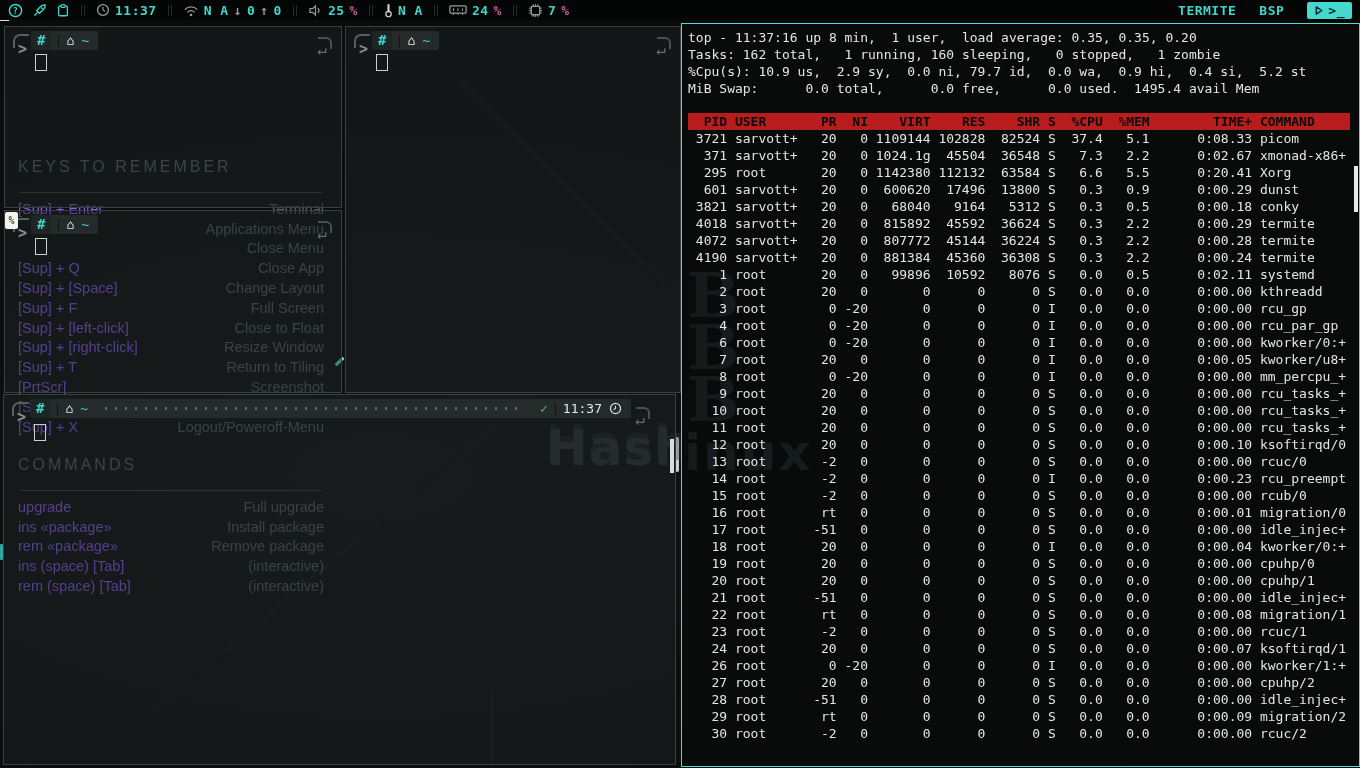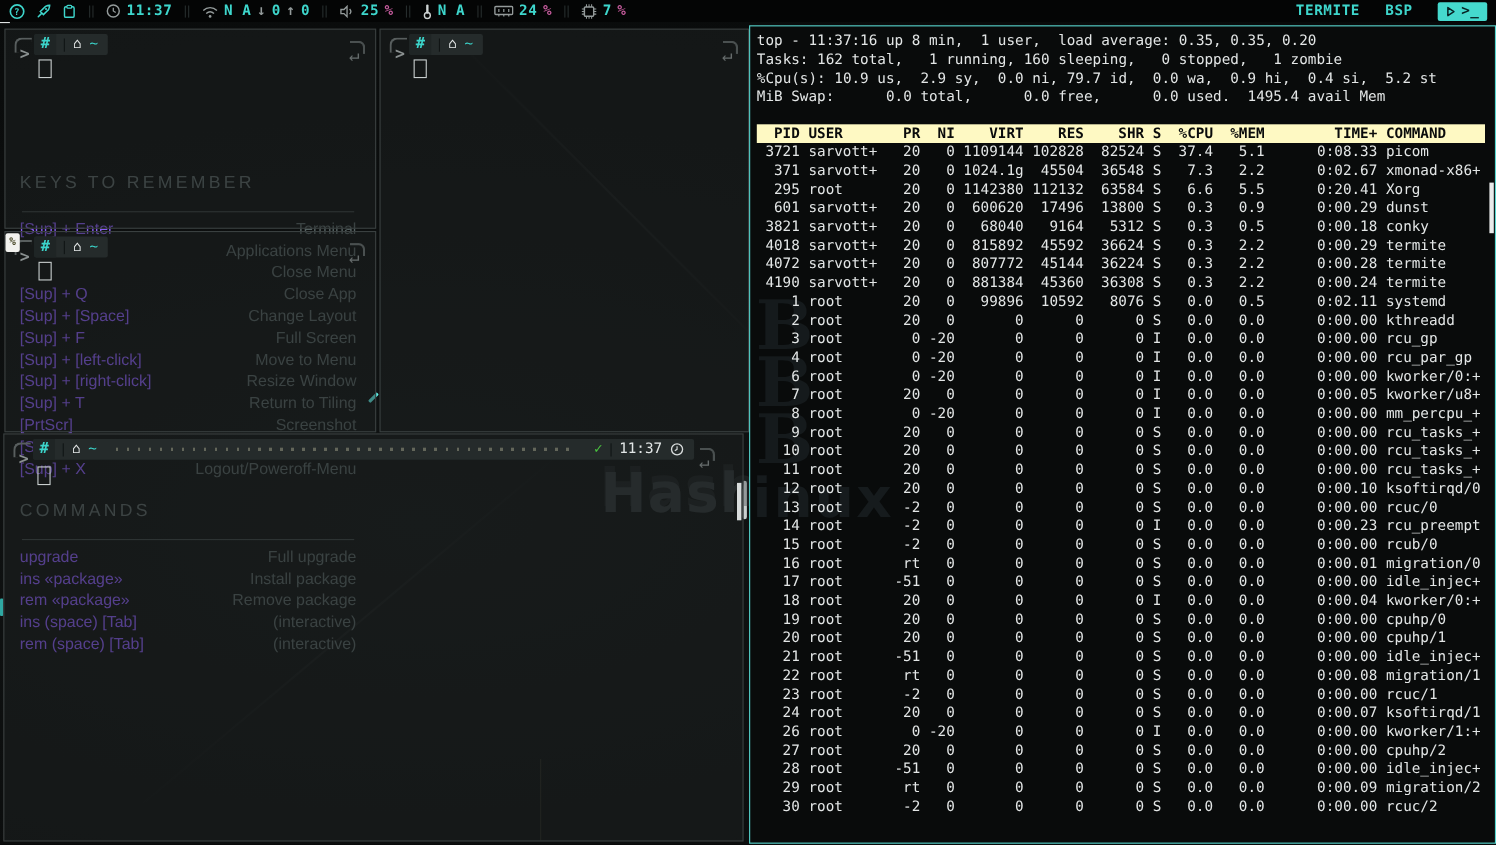--- a/index.html
+++ b/index.html
@@ -89,21 +89,21 @@
 
   
   .badge{position:absolute;left:5px;top:212px;width:13px;height:17px;background:#f2f2ee;border-radius:2px;
          z-index:4;color:#4a4a2a;font-size:10px;line-height:17px;text-align:center;font-weight:bold;}
 
   
   .topout{position:absolute;left:6px;top:5px;right:9px;bottom:4px;font-size:13px;line-height:17px;
           color:#e3e6e6;}
   .sumline{white-space:pre;height:17px;}
   .tspacer{height:16px;}
-  .phead{display:flex;background:#fef9c3;color:#0a0b0b;font-weight:bold;height:17px;}
+  .phead{display:flex;background:#b91c1c;color:#0a0b0b;font-weight:bold;height:17px;}
   .prow{display:flex;height:17px;}
   .c0{width:5ch;text-align:right;}
   .c1{width:9ch;text-align:left;padding-left:1ch;}
   .c2{width:4ch;text-align:right;}
   .c3{width:4ch;text-align:right;}
   .c4{width:8ch;text-align:right;}
   .c5{width:7ch;text-align:right;}
   .c6{width:7ch;text-align:right;}
   .c7{width:2ch;text-align:right;}
   .c8{width:6ch;text-align:right;}
@@ -160,21 +160,21 @@
     <span class="kact">Change Layout</span>
   </div>
 
   <div class="krow">
     <span class="kkey">[Sup] + F</span>
     <span class="kact">Full Screen</span>
   </div>
 
   <div class="krow">
     <span class="kkey">[Sup] + [left-click]</span>
-    <span class="kact">Move to Menu</span>
+    <span class="kact">Close to Float</span>
   </div>
 
   <div class="krow">
     <span class="kkey">[Sup] + [right-click]</span>
     <span class="kact">Resize Window</span>
   </div>
 
   <div class="krow">
     <span class="kkey">[Sup] + T</span>
     <span class="kact">Return to Tiling</span>

